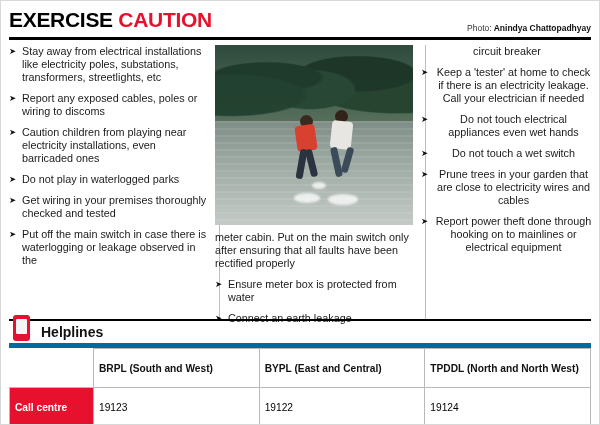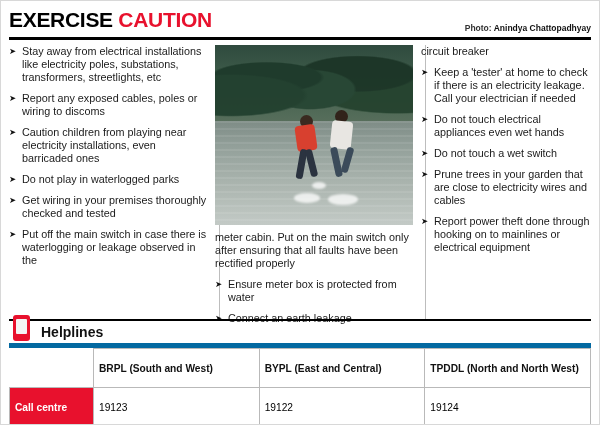--- a/index.html
+++ b/index.html
@@ -39,37 +39,37 @@
   }
   .photo-credit {
     position: absolute;
     right: 0;
     bottom: 4px;
     font-size: 8.5px;
     font-weight: bold;
     color: #111;
   }
   .photo-credit .lbl {
-    font-weight: bold;
+    font-weight: normal;
     color: #333;
   }
   
   .body {
     position: relative;
     margin: 5px 8px 0 8px;
     height: 276px;
   }
   .col {
     position: absolute;
     top: 0;
     box-sizing: border-box;
   }
   .col-left { left: 0; width: 198px; }
   .col-mid  { left: 206px; width: 198px; }
-  .col-right{ left: 412px; width: 172px; }
+  .col-right{ left: 412px; width: 172px; text-align: center; }
 
   .vline {
     position: absolute;
     top: 0;
     width: 1px;
     background: #bdbdbd;
     height: 276px;
   }
   .vline-1 { left: 210px; }
   .vline-2 { left: 416px; }

